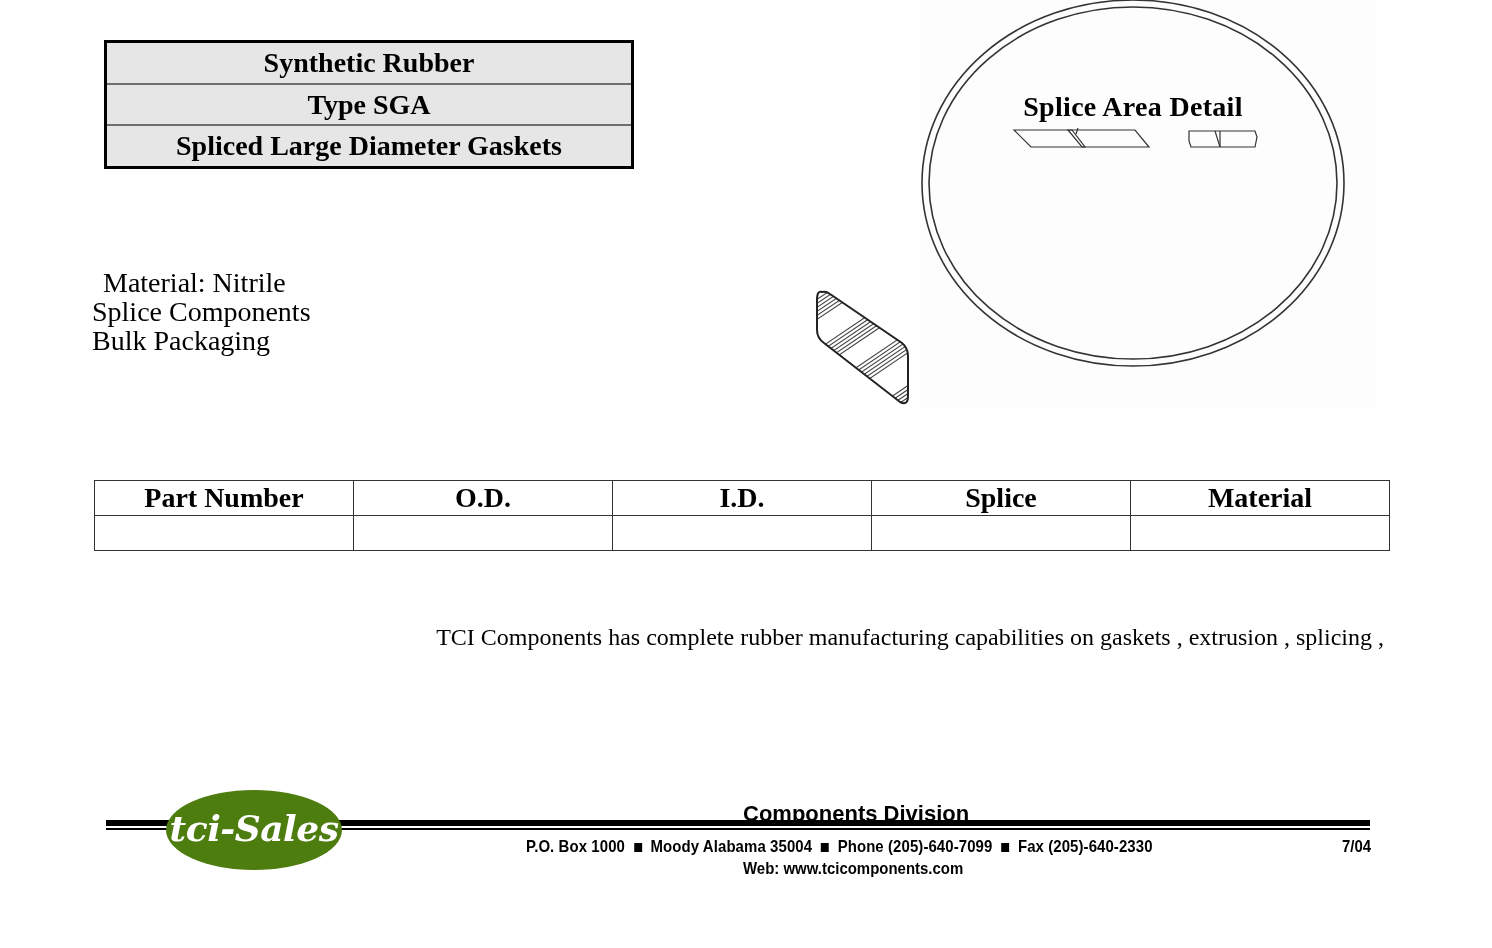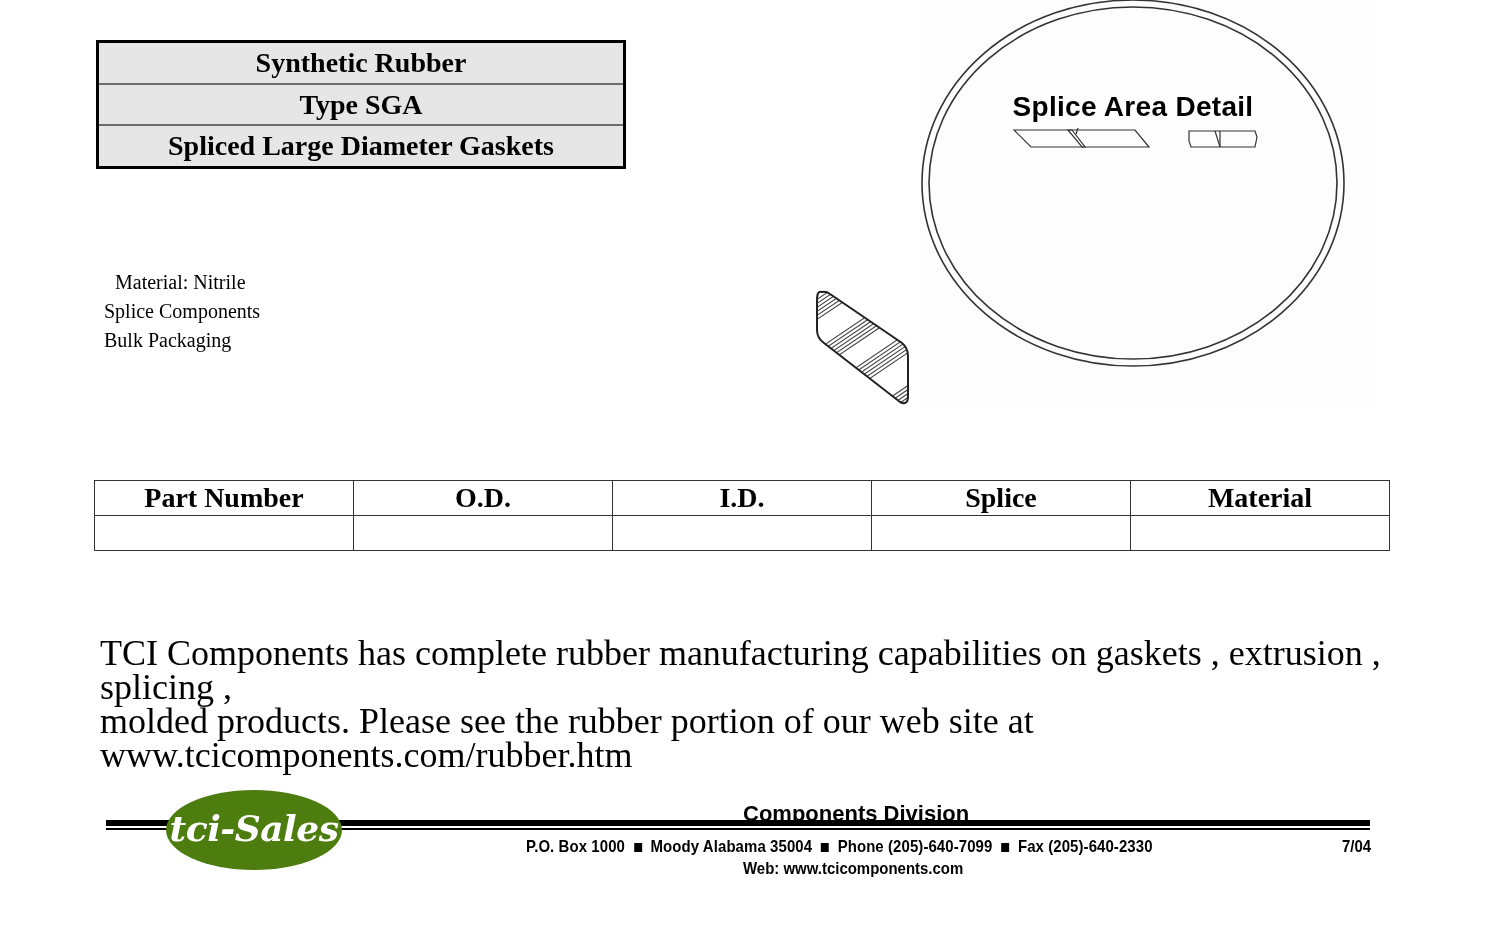--- a/index.html
+++ b/index.html
@@ -11,21 +11,21 @@
       width: 1492px;
       height: 948px;
       position: relative;
       overflow: hidden;
       font-family: "Liberation Serif", serif;
       color: #000;
     }
     
     .title-box {
       position: absolute;
-      left: 96px;
+      left: 104px;
       top: 40px;
       width: 524px;
       height: 123px;
       border: 3px solid #000;
       background: #e6e6e6;
       display: flex;
       flex-direction: column;
     }
     .title-row {
       flex: 1;
@@ -35,44 +35,44 @@
       font-weight: bold;
       font-size: 28px;
       line-height: 1;
     }
     .title-row + .title-row {
       border-top: 2px solid #6e6e6e;
     }
     
     .specs {
       position: absolute;
-      left: 104px;
+      left: 92px;
       top: 268px;
-      font-size: 20px;
+      font-size: 28px;
       line-height: 29px;
     }
     .specs .spec-line:first-child { padding-left: 11px; }
 
     
     .splice-area {
       position: absolute;
       left: 920px;
       top: 0px;
       width: 456px;
       height: 408px;
       background: #fdfdfd;
     }
     .splice-area svg { position: absolute; left: 0; top: 0; }
     .splice-title {
       position: absolute;
       left: 0;
       top: 91px;
       width: 426px;
       text-align: center;
-      font-family: Liberation Sans, sans-serif;
+      font-family: Liberation Serif, serif;
       font-weight: bold;
       font-size: 28px;
       letter-spacing: 0.3px;
     }
     .cross-section {
       position: absolute;
       left: 812px;
       top: 286px;
       width: 100px;
       height: 120px;
@@ -100,24 +100,24 @@
       border-radius: 8px;
     }
     .part-table td {
       height: 34px;
     }
 
     
     .description {
       position: absolute;
       left: 100px;
-      top: 636px;
+      top: 620px;
       width: 1284px;
-      text-align: left;
-      font-size: 36px;
+      text-align: right;
+      font-size: 24px;
       line-height: 34px;
     }
 
     
     .footer-rule-left {
       position: absolute;
       left: 106px;
       top: 820px;
       width: 70px;
     }
@@ -296,21 +296,20 @@
       <td></td>
       <td></td>
       <td></td>
       <td></td>
     </tr>
   </tbody>
 </table>
 
 <div class="description">
   <div>TCI Components has  complete rubber manufacturing capabilities on gaskets , extrusion , splicing ,</div>
-  <div>molded products. Please see the rubber portion of our web site at www.tcicomponents.com/rubber.htm</div>
 </div>
 
 <div class="footer-rule-left">
   <div class="rule-thick"></div>
     <div class="rule-gap"></div>
     <div class="rule-thin"></div>
 </div>
 <div class="footer-rule-right">
   <div class="rule-thick"></div>
     <div class="rule-gap"></div>

